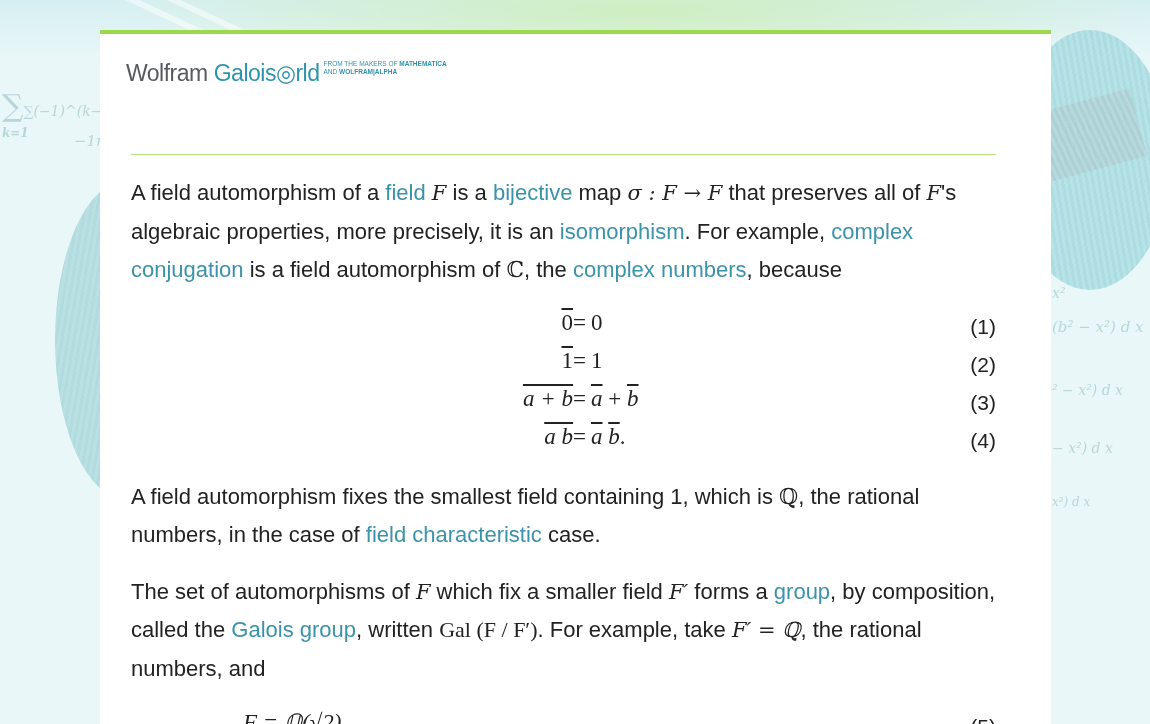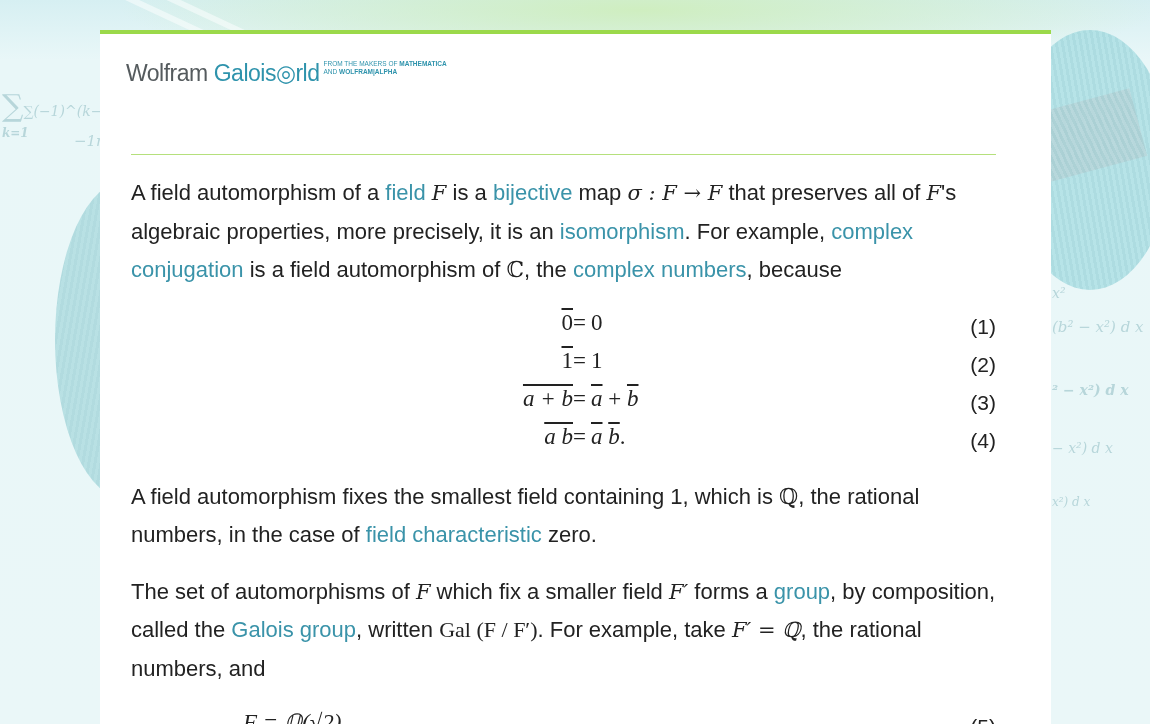--- a/index.html
+++ b/index.html
@@ -98,21 +98,21 @@
   <div class="shape-left"></div>
   <div class="shape-right"></div>
   <div class="shape-right2"></div>
   <div class="formula" style="left:2px;top:88px;font-size:20px;">
     <span style="font-style:normal;font-size:30px;">∑</span><span style="font-size:14px;">∑(−1)^(k−1)</span>
   </div>
   <div class="formula" style="left:2px;top:126px;font-size:12px;font-weight:bold;">k=1</div>
   <div class="formula" style="left:74px;top:132px;font-size:15px;">−1n</div>
   <div class="formula" style="left:1052px;top:285px;font-size:14px;">x²</div>
   <div class="formula" style="left:1052px;top:318px;font-size:15px;">(b² − x²)  d x</div>
-  <div class="formula" style="left:1052px;top:382px;font-size:14px;font-weight:bold;">² − x²)  d x</div>
+  <div class="formula" style="left:1052px;top:382px;font-size:14px;">² − x²)  d x</div>
   <div class="formula" style="left:1052px;top:440px;font-size:14px;">− x²)  d x</div>
   <div class="formula" style="left:1052px;top:488px;font-size:12px;margin-top:7px;">x²)  d x</div>
 </div>
 
 <div class="card">
   <a class="brand">
     <span class="wolfram">Wolfram</span>
     <span class="mathworld">Galois◎rld</span>
     <span class="tag">
       <span>FROM THE MAKERS OF </span><b>MATHEMATICA</b><br>
@@ -149,21 +149,21 @@
       </div>
       <div class="eq" style="top:114px;">
         <span class="lhs ov it">a b</span>
         <span class="eqsign">=</span>
         <span class="rhs"><span class="ov it">a</span> <span class="ov it">b</span><span>.</span></span>
         <span class="num">(4)</span>
       </div>
     </div>
 
     <p>
-      <span>A field automorphism fixes the smallest field containing 1, which is </span><span class="mr">ℚ</span><span>, the rational numbers, in the case of </span><a class="link">field characteristic</a><span> zero.</span>
+      <span>A field automorphism fixes the smallest field containing 1, which is </span><span class="mr">ℚ</span><span>, the rational numbers, in the case of </span><a class="link">field characteristic</a><span> case.</span>
     </p>
 
     <p>
       <span>The set of automorphisms of </span><span class="m">F</span><span> which fix a smaller field </span><span class="m">F′</span><span> forms a </span><a class="link">group</a><span>, by composition, called the </span><a class="link">Galois group</a><span>, written </span><span class="mr">Gal (F / F′)</span><span>. For example, take </span><span class="m">F′ = ℚ</span><span>, the rational numbers, and</span>
     </p>
 
     <div class="eq" style="position:relative;height:38px;margin-top:-2px;">
       <span class="it" style="position:absolute;left:112px;">F = ℚ(√2)</span>
       <span class="num">(5)</span>
     </div>

